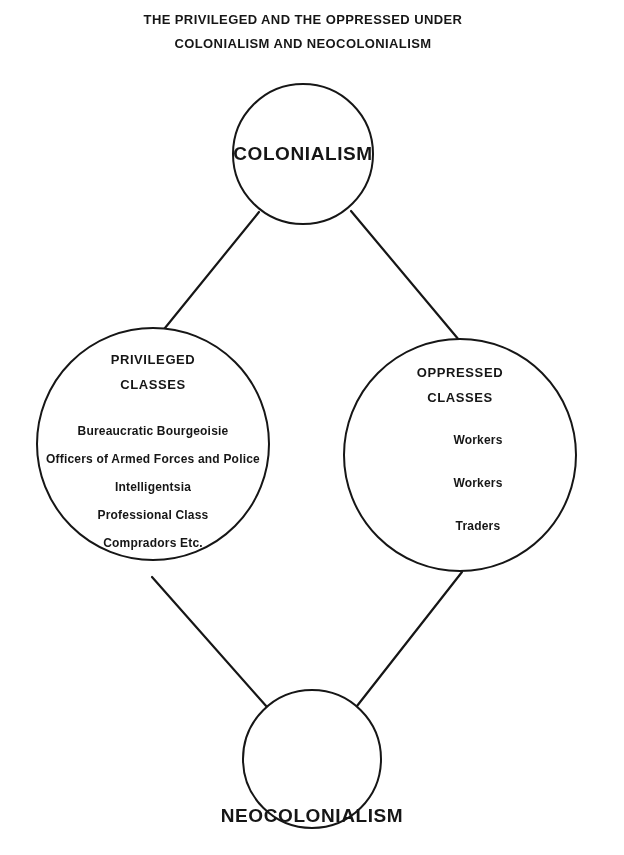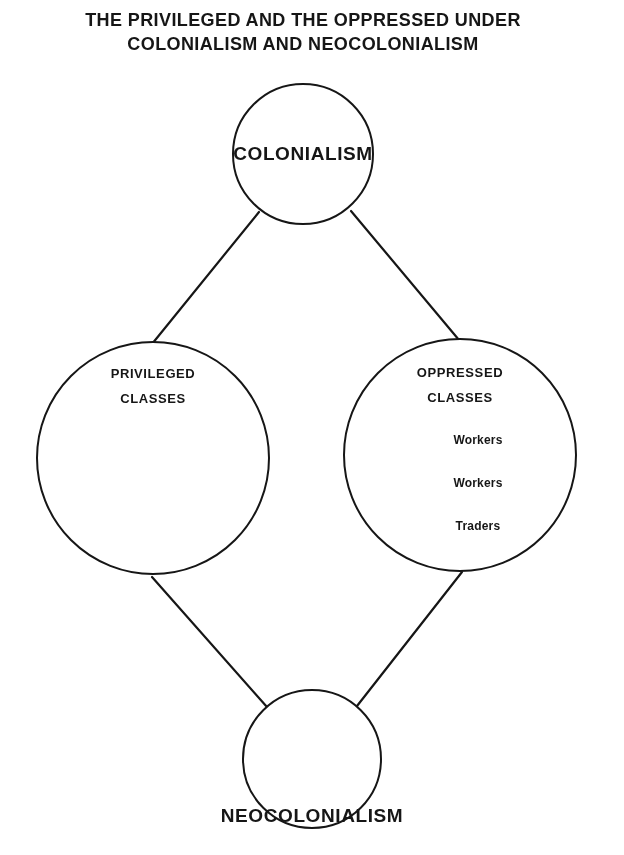--- a/index.html
+++ b/index.html
@@ -15,21 +15,21 @@
     overflow: hidden;
     font-family: "Liberation Sans", "DejaVu Sans", sans-serif;
     color: #161616;
   }
   .title {
     position: absolute;
     top: 8px;
     left: 0;
     width: 606px;
     text-align: center;
-    font-size: 18px;
+    font-size: 13px;
     font-weight: 700;
     letter-spacing: 0.4px;
     line-height: 24px;
     color: #161616;
   }
   .connectors {
     position: absolute;
     top: 0;
     left: 0;
     width: 624px;
@@ -61,21 +61,21 @@
     left: 242px;
     top: 689px;
     width: 140px;
     height: 140px;
     display: flex;
     align-items: flex-end;
     justify-content: center;
   }
   .node-left {
     left: 36px;
-    top: 341px;
+    top: 327px;
     width: 234px;
     height: 234px;
     padding-top: 18px;
   }
   .node-right {
     left: 343px;
     top: 338px;
     width: 234px;
     height: 234px;
     padding-top: 20px;
@@ -138,20 +138,27 @@
 
   <div class="node node-top">
     <div class="node-label">COLONIALISM</div>
   </div>
 
   <div class="node node-left">
     <div class="heading">
       <div class="heading-line">PRIVILEGED</div>
       <div class="heading-line">CLASSES</div>
     </div>
+    <div class="items">
+        <div class="list-item">Bureaucratic Bourgeoisie</div>
+        <div class="list-item">Officers of Armed Forces and Police</div>
+        <div class="list-item">Intelligentsia</div>
+        <div class="list-item">Professional Class</div>
+        <div class="list-item">Compradors Etc.</div>
+      </div>
   </div>
 
   <div class="node node-right">
     <div class="heading">
       <div class="heading-line">OPPRESSED</div>
       <div class="heading-line">CLASSES</div>
     </div>
     <div class="items">
         <div class="list-item">Workers</div>
         <div class="list-item">Workers</div>

